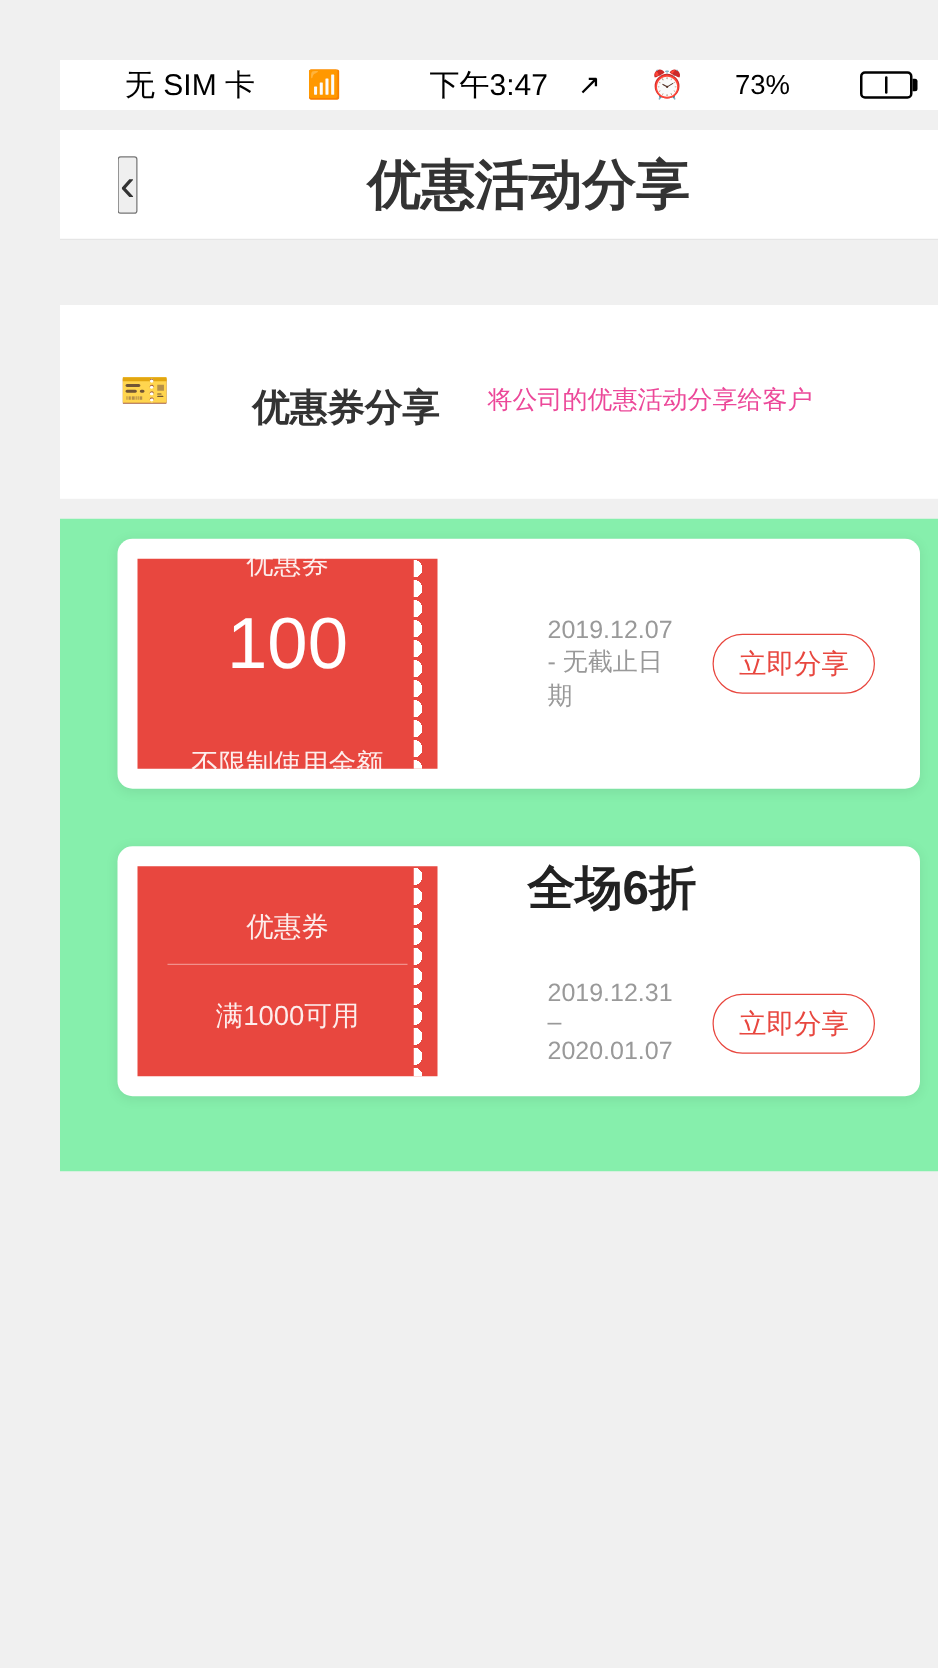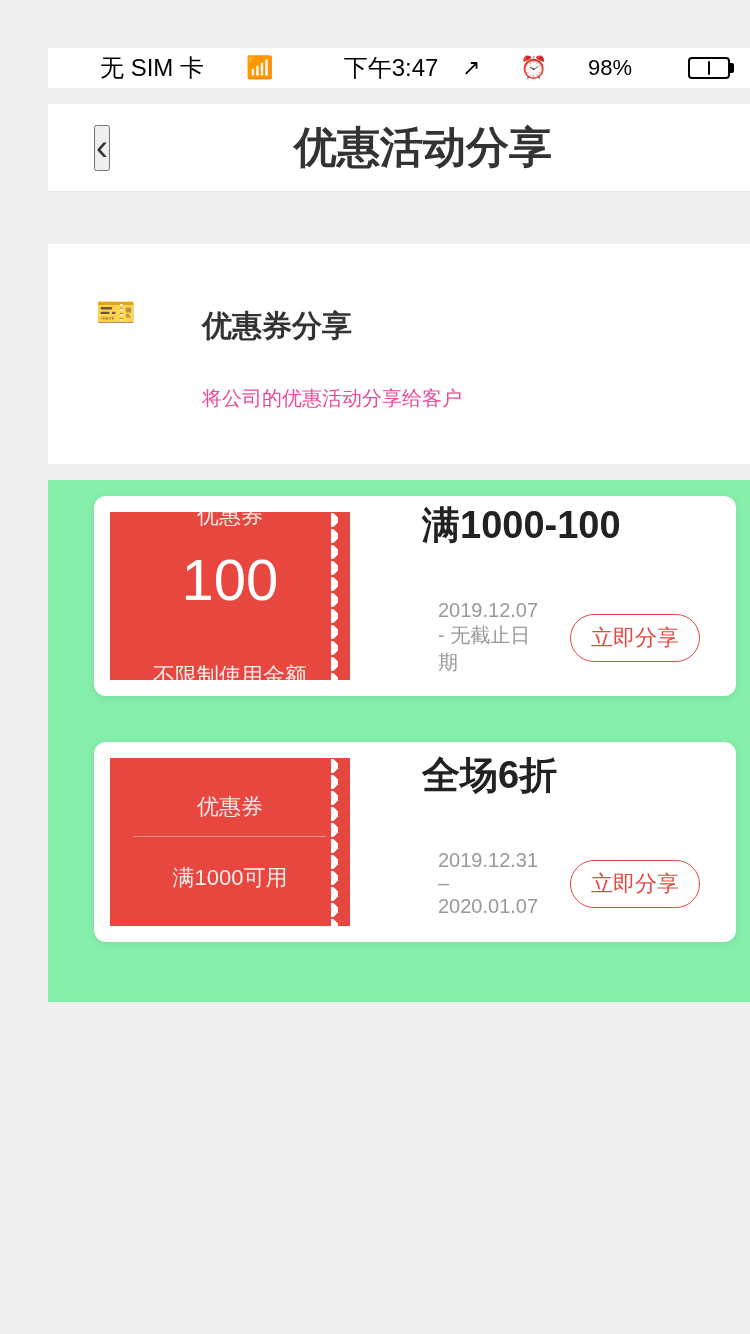--- a/index.html
+++ b/index.html
@@ -118,21 +118,21 @@
     .section-icon {
       width: 44px;
       height: 44px;
       display: flex;
       align-items: center;
       justify-content: center;
       font-size: 32px;
     }
     .section-text-group {
       display: flex;
-      flex-direction: column;
+      flex-direction: row;
       gap: 6px;
     }
     .section-title {
       font-size: 30px;
       font-weight: 600;
       color: #333;
     }
     .section-subtitle {
       font-size: 20px;
       color: #ec4899;
@@ -275,21 +275,21 @@
 
 <div class="status-bar">
   <div class="status-left">
     <span>无 SIM 卡</span>
     <span class="wifi-icon">📶</span>
   </div>
   <div class="status-center">下午3:47</div>
   <div class="status-right">
     <span>↗</span>
     <span>⏰</span>
-    <span>98%</span>
+    <span>73%</span>
     <div class="battery-icon">
       <div class="battery-body">
         <div class="battery-fill"></div>
       </div>
     </div>
   </div>
 </div>
 
 <div class="nav-bar">
   <button class="nav-back">‹</button>
@@ -311,21 +311,20 @@
 <div class="coupon-list">
 
   <div class="coupon-card">
     <div class="coupon-left">
       <span class="coupon-type-label">优惠券</span>
       <span class="coupon-amount">100</span>
       <div class="coupon-divider-line"></div>
       <span class="coupon-condition">不限制使用金额</span>
     </div>
     <div class="coupon-right">
-      <div class="coupon-name">满1000-100</div>
       <div class="coupon-date-share">
         <span class="coupon-date">2019.12.07 - 无截止日期</span>
         <button class="share-button">立即分享</button>
       </div>
     </div>
   </div>
 
   <div class="coupon-card">
     <div class="coupon-left">
       <span class="coupon-type-label">优惠券</span>

